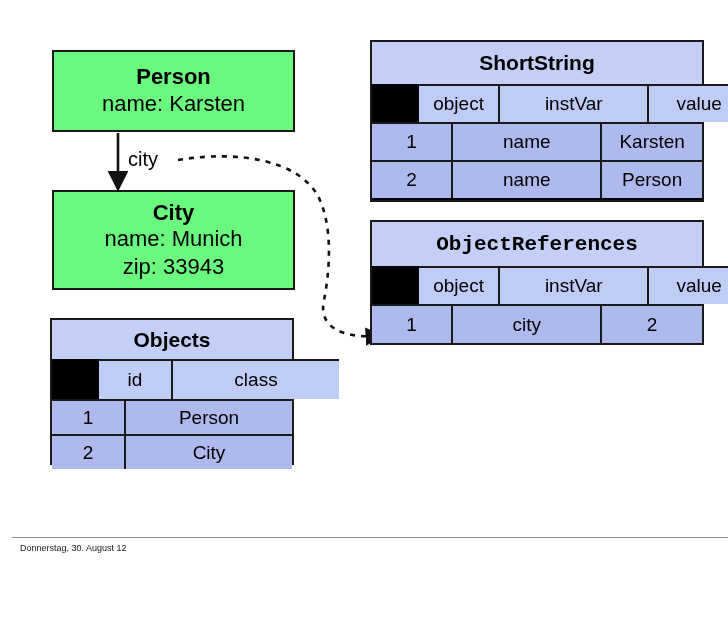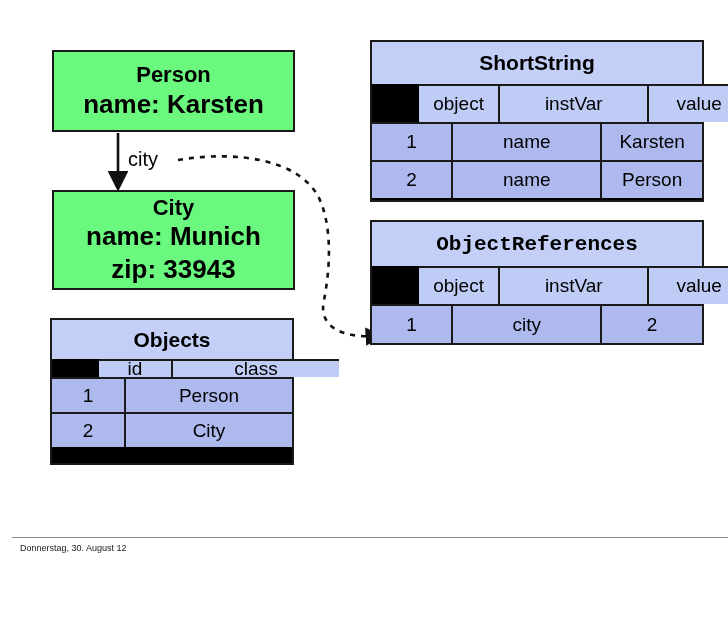--- a/index.html
+++ b/index.html
@@ -35,23 +35,23 @@
     align-items: center;
     justify-content: center;
   }
   .obj-title {
     font-weight: bold;
     font-size: 22px;
     line-height: 1.18;
     letter-spacing: 0px;
   }
   .obj-line {
-    font-size: 26px;
+    font-size: 22px;
     line-height: 1.25;
-    font-weight: 700;
+    font-weight: 400;
   }
 
   #person-box { left: 40px;  top: 50px;  width: 243px; height: 82px; }
   #city-box   { left: 40px;  top: 190px; width: 243px; height: 100px; }
 
   
   .tbl {
     position: absolute;
     box-sizing: border-box;
     border: 2px solid #1a1a1a;
@@ -98,21 +98,21 @@
   #objrefs-table .title-row { height: 44px; font-family: Liberation Mono, monospace; }
   #objrefs-table .head-row  { height: 38px; }
   #objrefs-table .data-row  { height: 39px; }
   #objrefs-table .c0 { width: 24.0%; }
   #objrefs-table .c1 { width: 45.2%; }
   #objrefs-table .c2 { width: 30.8%; }
 
   
   #objects-table { left: 38px; top: 318px; width: 244px; height: 147px; }
   #objects-table .title-row { height: 39px; }
-  #objects-table .head-row  { height: 18px; }
+  #objects-table .head-row  { height: 40px; }
   #objects-table .data-row  { height: 35px; }
   #objects-table .c0 { width: 30%; }
   #objects-table .c1 { width: 70%; }
 
   
   #connectors {
     position: absolute;
     left: 0; top: 0;
     width: 728px;
     height: 635px;

